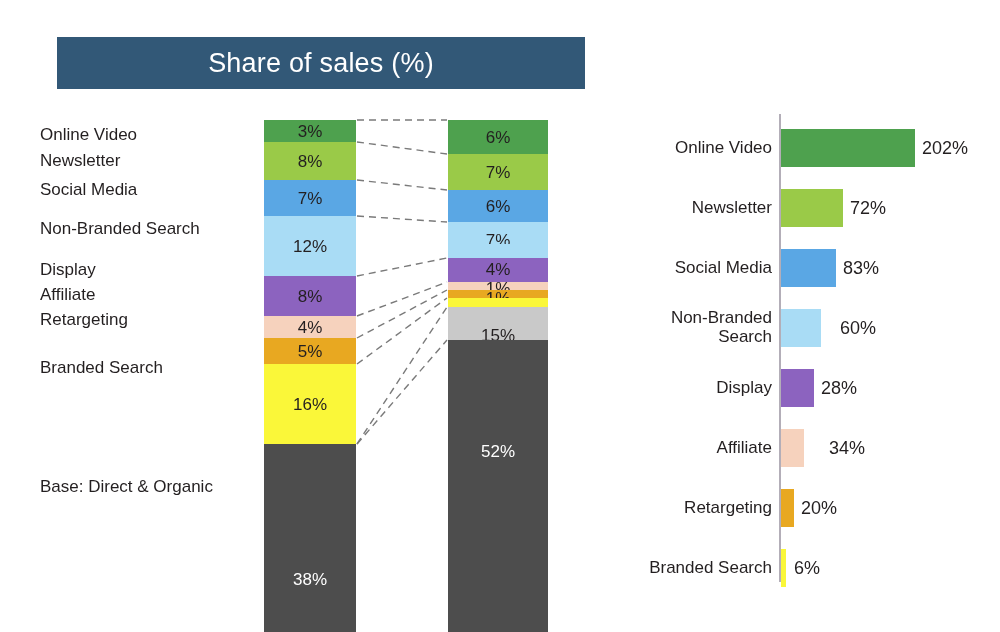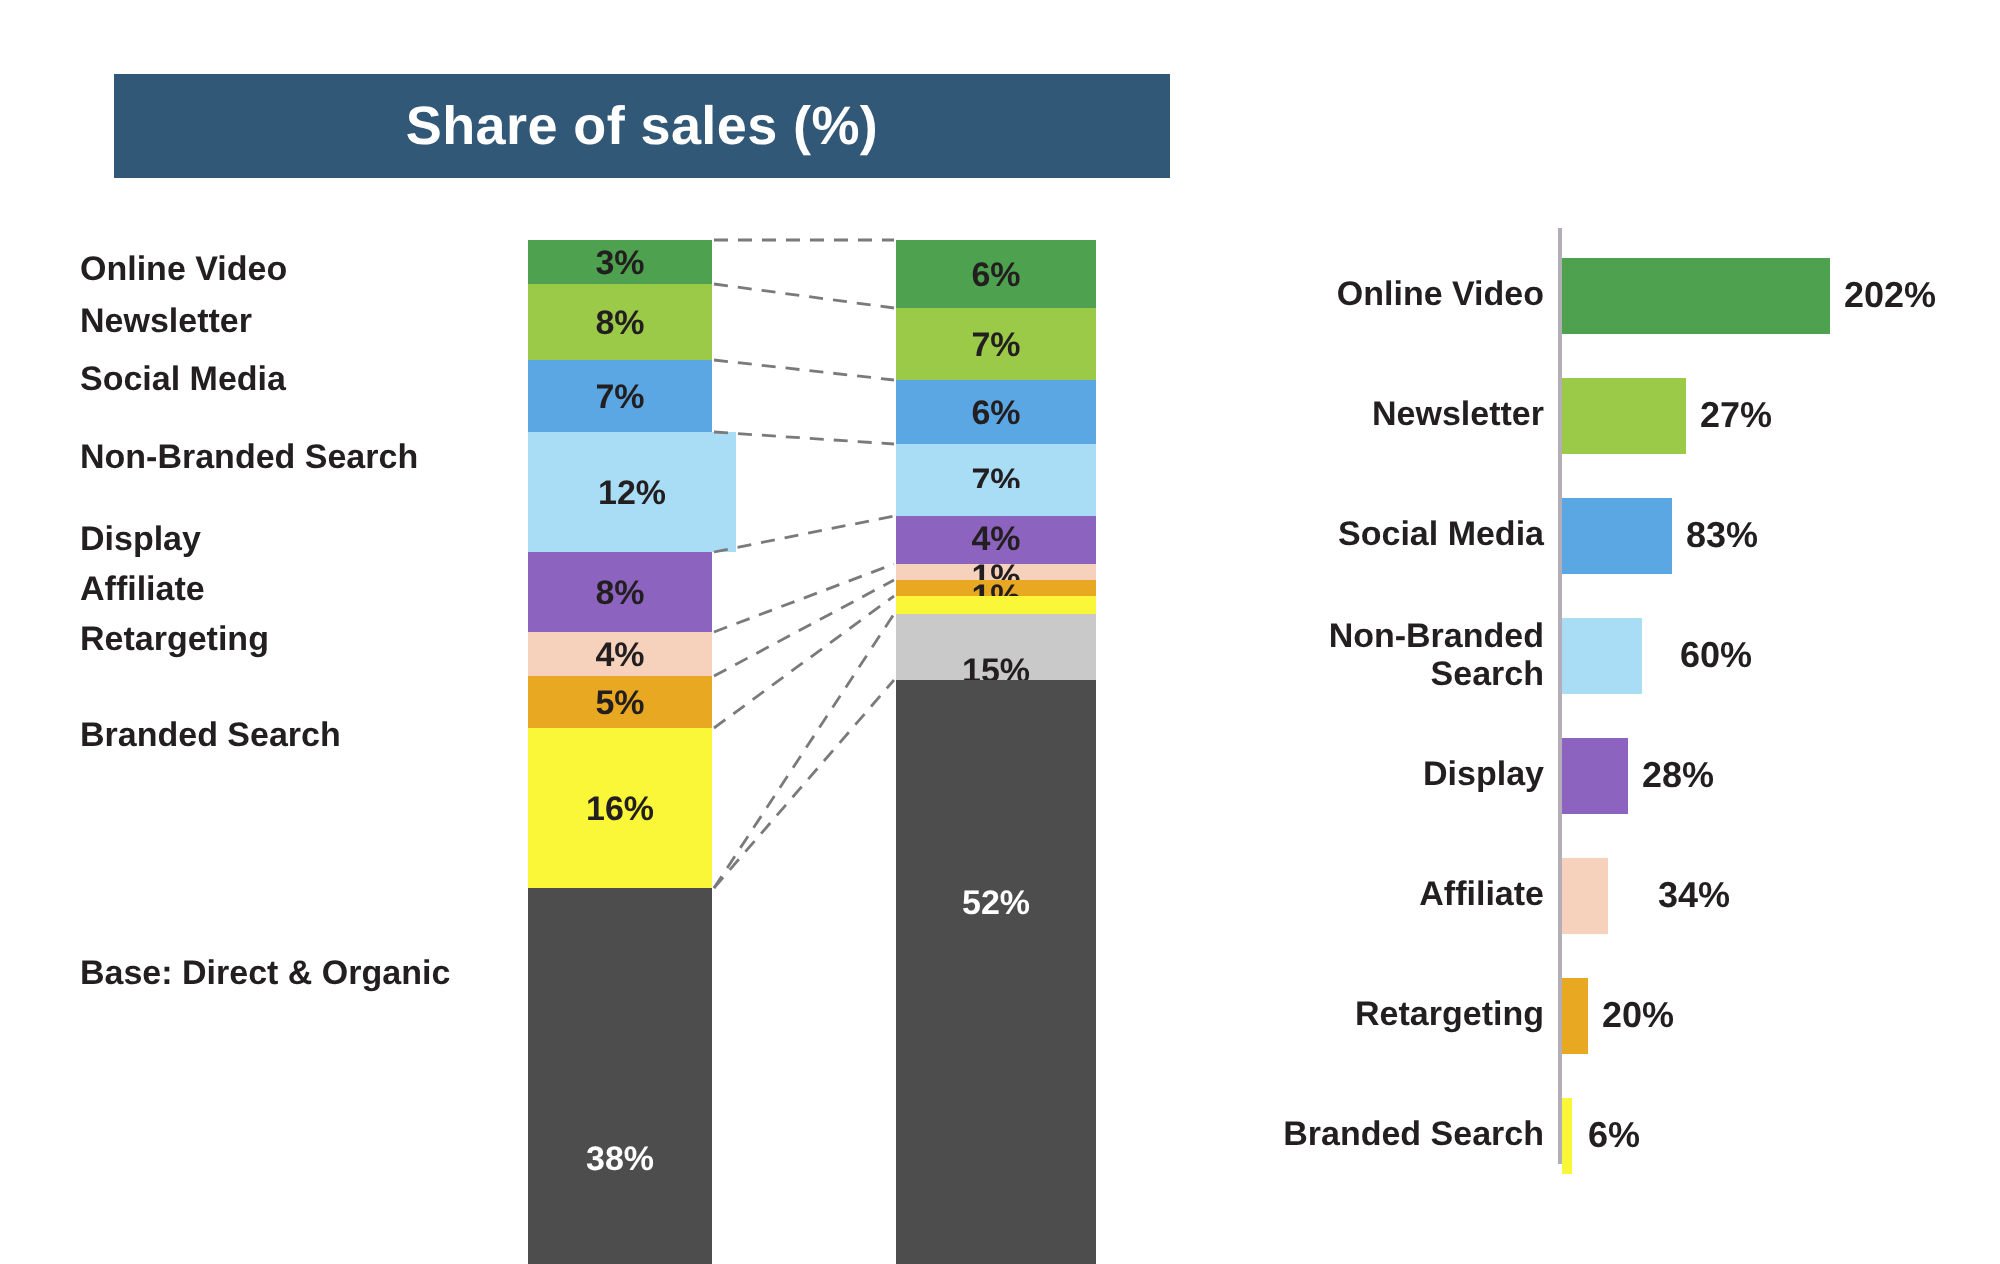--- a/index.html
+++ b/index.html
@@ -4,21 +4,21 @@
 <style>
   html,body{margin:0;padding:0;}
   body{
     width:1000px;height:632px;
     background:#ffffff;
     font-family:"Liberation Sans","DejaVu Sans",sans-serif;
     color:#231f20;
     overflow:hidden;
     position:relative;
   }
-  .page{position:absolute;left:0;top:0;width:1000px;height:632px;font-weight:bold;}
+  .page{position:absolute;left:0;top:0;width:1000px;height:632px;}
 
   
   .hdr{
     position:absolute;
     background:#325877;
     color:#ffffff;
     display:flex;align-items:center;justify-content:center;
     font-size:27px;
     letter-spacing:.2px;
   }
@@ -95,21 +95,21 @@
 
     <div class="seg" style="left:264px;top:20px;width:92px;height:22px;background:#4EA14E;">
       <span class="seg-val">3%</span>
     </div>
     <div class="seg" style="left:264px;top:42px;width:92px;height:38px;background:#9ACA48;">
       <span class="seg-val">8%</span>
     </div>
     <div class="seg" style="left:264px;top:80px;width:92px;height:36px;background:#5AA7E4;">
       <span class="seg-val">7%</span>
     </div>
-    <div class="seg" style="left:264px;top:116px;width:104px;height:60px;background:#A9DCF5;">
+    <div class="seg" style="left:264px;top:116px;width:92px;height:60px;background:#A9DCF5;">
       <span class="seg-val">12%</span>
     </div>
     <div class="seg" style="left:264px;top:176px;width:92px;height:40px;background:#8C63BF;">
       <span class="seg-val">8%</span>
     </div>
     <div class="seg" style="left:264px;top:216px;width:92px;height:22px;background:#F6D2BD;">
       <span class="seg-val">4%</span>
     </div>
     <div class="seg" style="left:264px;top:238px;width:92px;height:26px;background:#E8A821;">
       <span class="seg-val">5%</span>
@@ -180,21 +180,21 @@
 
     <div class="rrow" style="top:20px;width:400px;">
       <div class="rlabel" style="right:228px;">Online Video</div>
       <div class="rbar" style="width:134px;background:#4EA14E;"></div>
       <div class="rval" style="left:322px;">202%</div>
     </div>
 
     <div class="rrow" style="top:80px;width:400px;">
       <div class="rlabel" style="right:228px;">Newsletter</div>
       <div class="rbar" style="width:62px;background:#9ACA48;"></div>
-      <div class="rval" style="left:250px;">27%</div>
+      <div class="rval" style="left:250px;">72%</div>
     </div>
 
     <div class="rrow" style="top:140px;width:400px;">
       <div class="rlabel" style="right:228px;">Social Media</div>
       <div class="rbar" style="width:55px;background:#5AA7E4;"></div>
       <div class="rval" style="left:243px;">83%</div>
     </div>
 
     <div class="rrow" style="top:200px;width:400px;">
       <div class="rlabel" style="right:228px;white-space:pre-line;">Non-Branded

